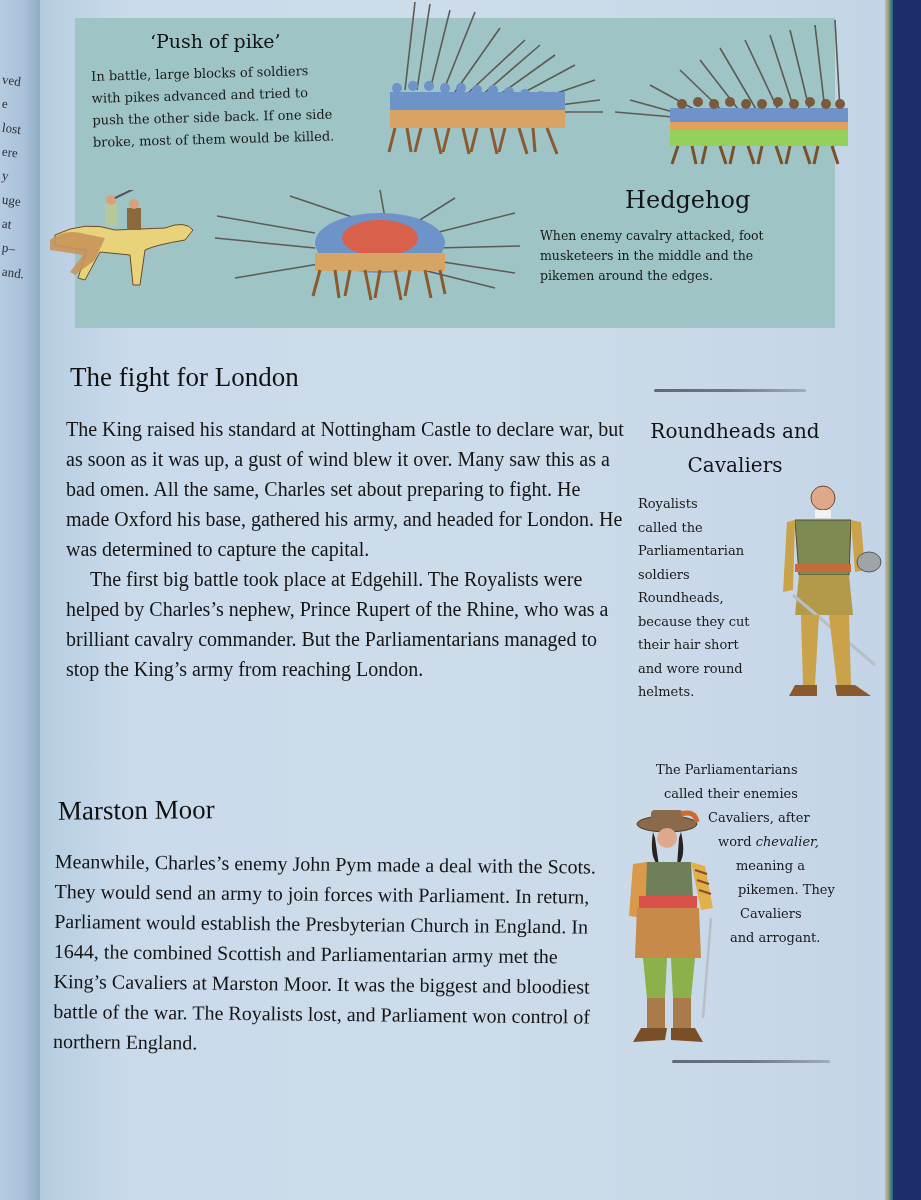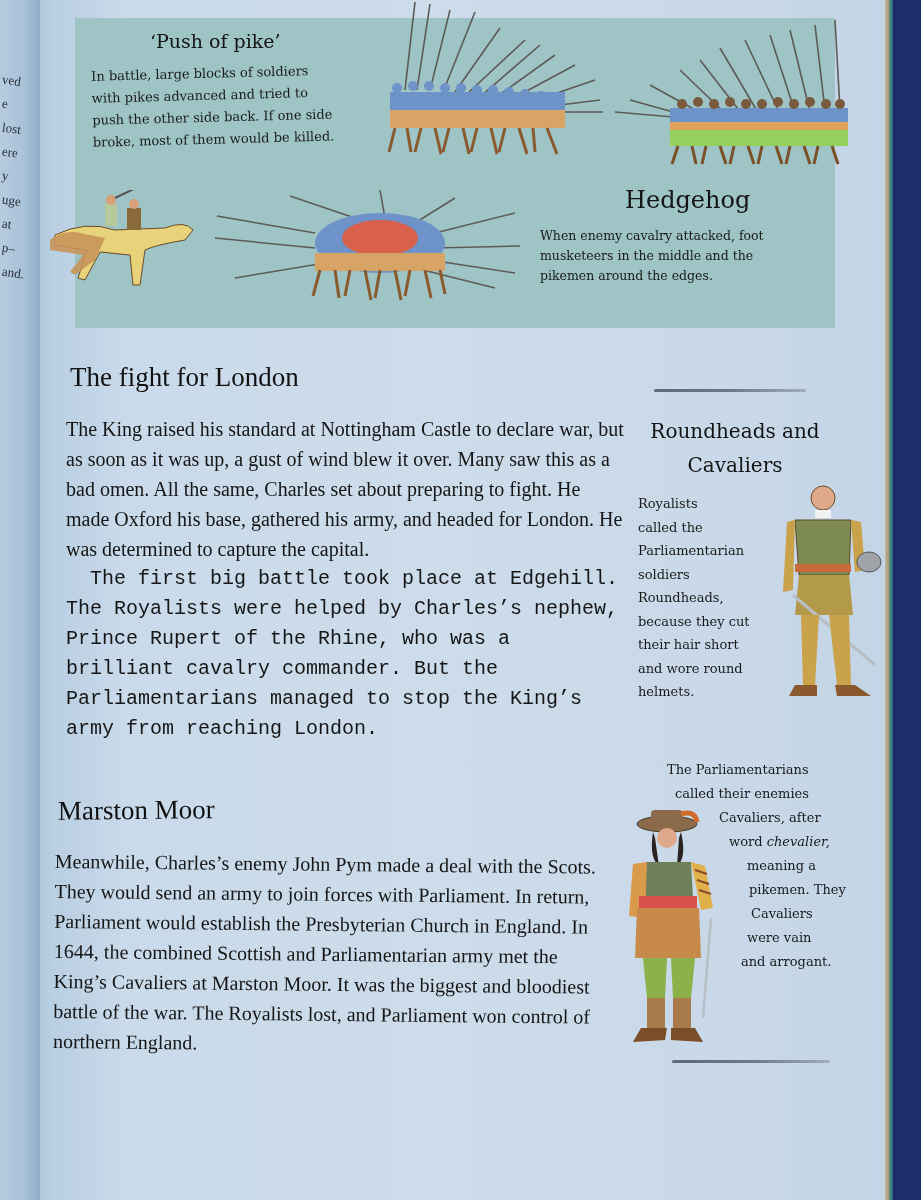--- a/index.html
+++ b/index.html
@@ -51,21 +51,21 @@
       margin: 0; font-size: 27px;
     }
     #h-london { left: 70px; top: 362px; }
     #h-marston { left: 58px; top: 795px; transform: rotate(-0.6deg); }
 
     .body-text {
       position: absolute; font-family: "Liberation Serif", serif; color: #161616;
       font-size: 20px; line-height: 30px; margin: 0;
     }
     .body-text p { margin: 0; }
-    .body-text p.indent { text-indent: 24px; font-family: Liberation Mono, monospace; }
+    .body-text p.indent { text-indent: 24px; }
     #london-text { left: 66px; top: 414px; width: 560px; }
     #marston-text { left: 55px; top: 846px; width: 560px; transform: rotate(0.6deg); transform-origin: left top; }
 
     .divider {
       position: absolute; height: 3px; background: linear-gradient(90deg, #4d5566, #5c6677 50%, #9aa6b8);
       border-radius: 2px; opacity: 0.85;
     }
     #div-top { left: 654px; top: 389px; width: 152px; }
     #div-bottom { left: 672px; top: 1060px; width: 158px; }
 
@@ -74,21 +74,21 @@
       font-family: "DejaVu Serif", serif; font-size: 20px; line-height: 34px; color: #141414;
     }
     #sidebar-rh {
       position: absolute; left: 638px; top: 492px; width: 140px;
       font-family: "DejaVu Serif", serif; font-size: 13px; line-height: 23.5px; color: #1a1a1a;
     }
     #sidebar-cav {
       position: absolute; left: 650px; top: 758px; width: 190px;
       font-family: "DejaVu Serif", serif; font-size: 13px; line-height: 24px; color: #1a1a1a;
     }
-    #sidebar-cav div { white-space: nowrap; margin-left: 11px; }
+    #sidebar-cav div { white-space: nowrap; }
 
     #page-number {
       position: absolute; left: 302px; top: 1168px; font-size: 20px; color: #222;
       font-family: "Liberation Serif", serif;
       margin-top: 36px;
     }
   </style>
 </head>
 <body>
 
@@ -304,21 +304,20 @@
 </svg>
 
 <div id="sidebar-cav">
   <div style="padding-left:6px">The Parliamentarians</div>
   <div style="padding-left:14px">called their enemies</div>
   <div style="padding-left:58px">Cavaliers, after</div>
   <div style="padding-left:68px"><span>word </span><em>chevalier,</em></div>
   <div style="padding-left:86px">meaning a</div>
   <div style="padding-left:88px">pikemen. They</div>
   <div style="padding-left:90px">Cavaliers</div>
-  <div style="padding-left:86px">were vain</div>
   <div style="padding-left:80px">and arrogant.</div>
 </div>
 
 <svg class="illus" style="left:615px; top:808px;" width="110" height="245" viewBox="0 0 110 245">
   <ellipse cx="52" cy="16" rx="30" ry="8" fill="#8a6a4a" stroke="#4a3a2a" stroke-width="1"></ellipse>
   <rect x="36" y="2" width="32" height="14" rx="4" fill="#8a6a4a"></rect>
   <path d="M66 6 Q80 2 82 14" stroke="#d06a2a" stroke-width="5" fill="none"></path>
   <circle cx="52" cy="30" r="10" fill="#e0a88a"></circle>
   <path d="M38 24 Q34 50 44 58 L40 30 Z M66 24 Q72 50 62 58 L64 30 Z" fill="#2a2220"></path>
   <path d="M30 54 L76 54 L78 90 L28 90 Z" fill="#6f7f5a"></path>

